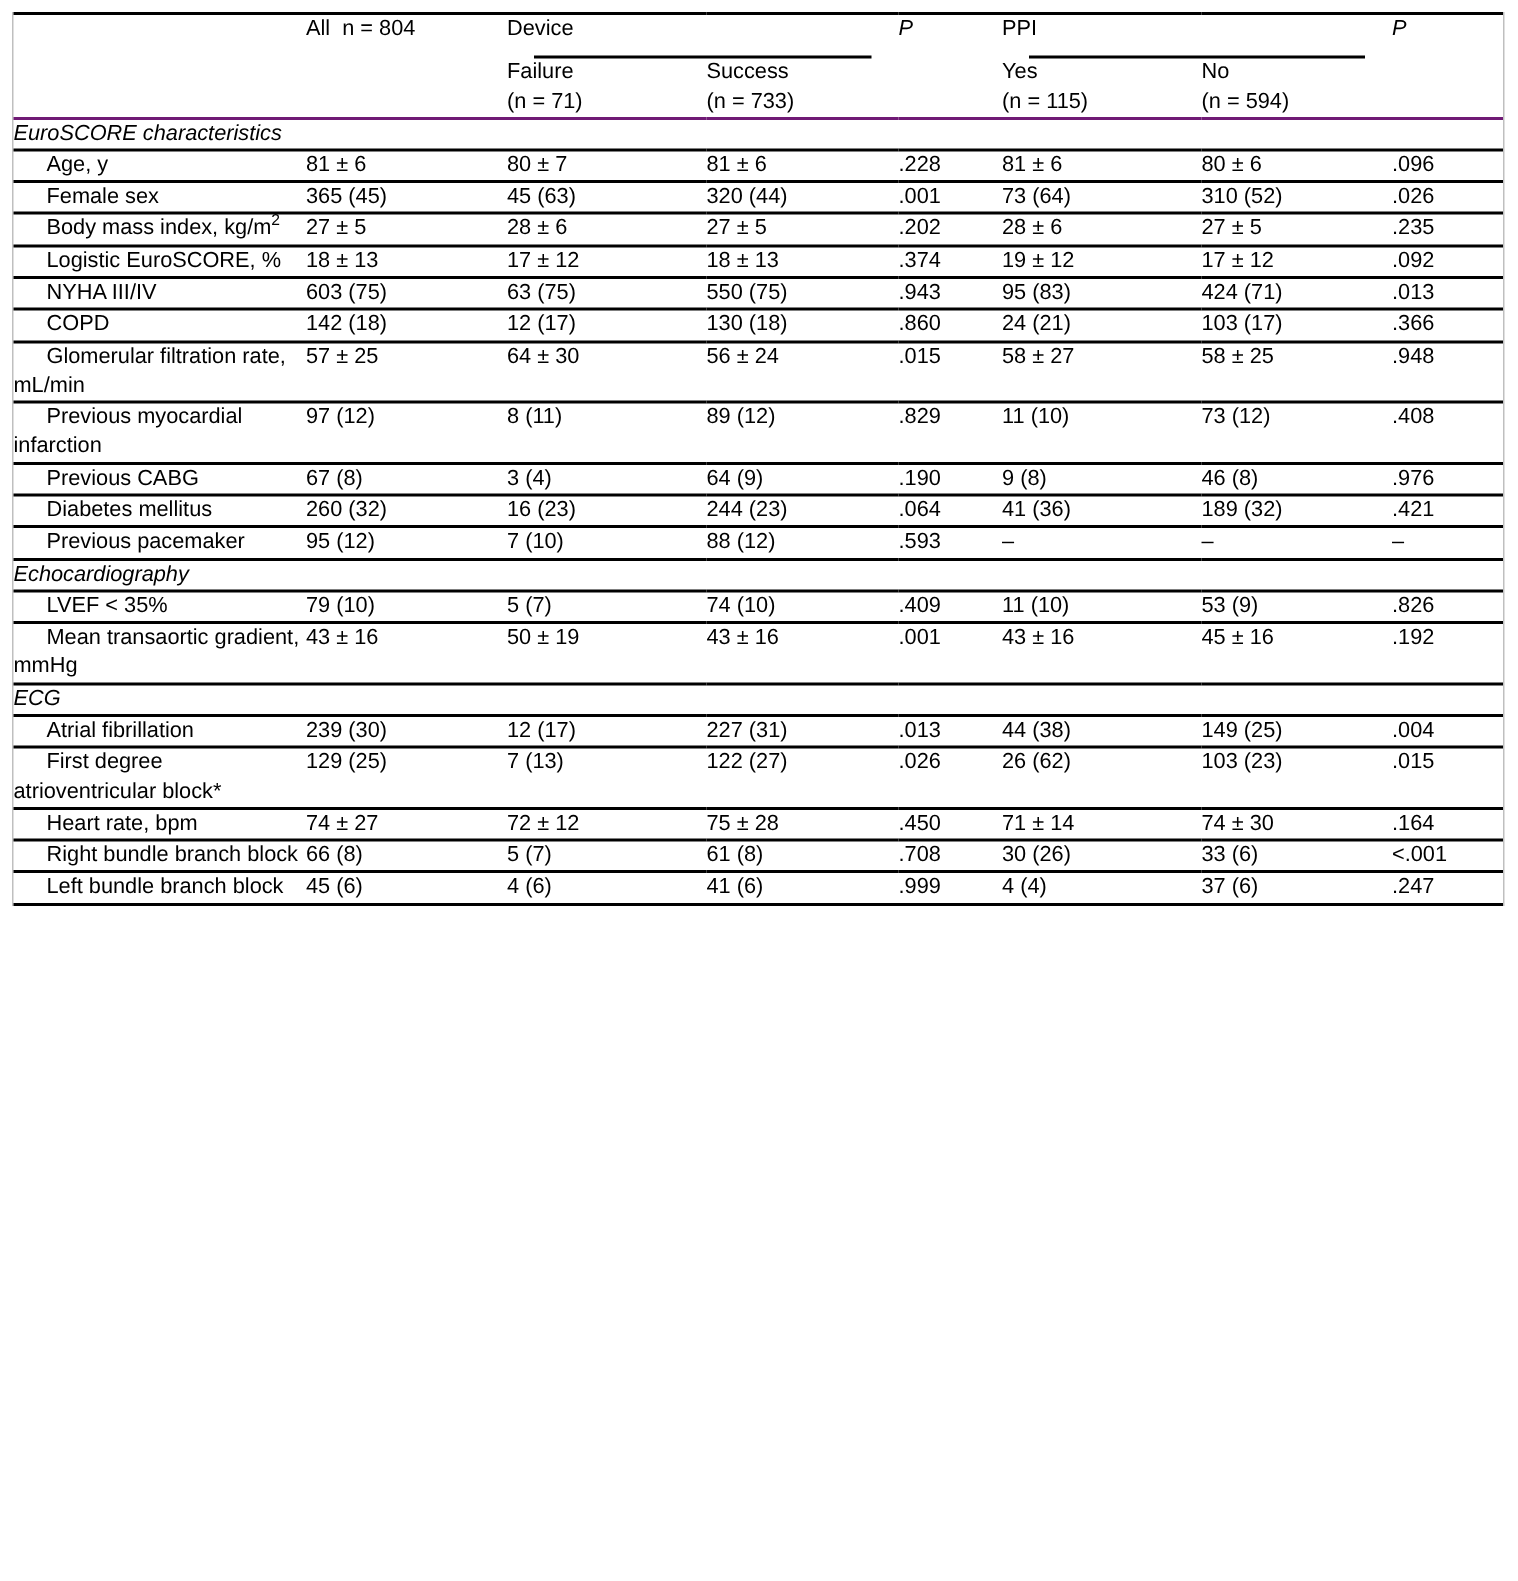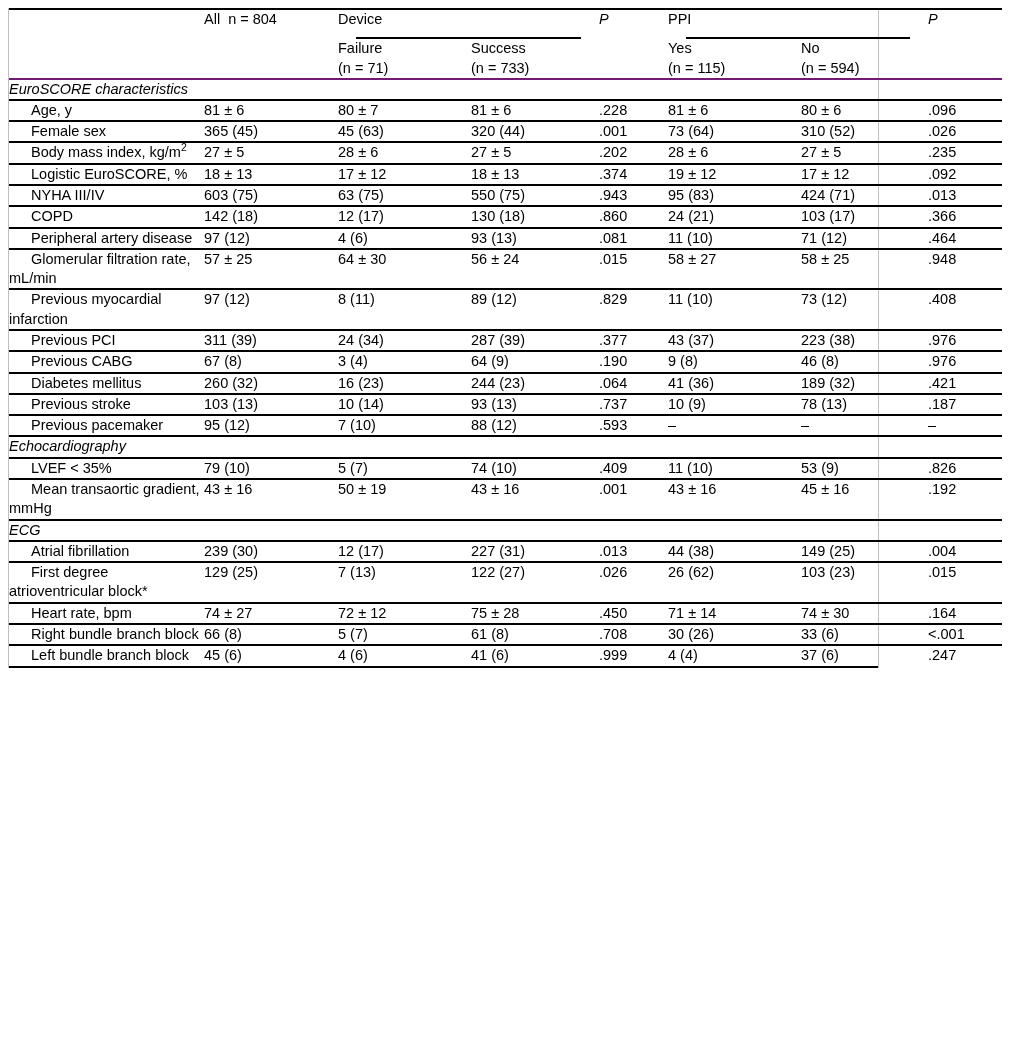--- a/index.html
+++ b/index.html
@@ -12,21 +12,21 @@
     height: 1054px;
     font-family: "Liberation Sans", sans-serif;
     color: #000000;
     overflow: hidden;
   }
 
   .table-wrap {
     position: absolute;
     left: 8px;
     top: 8px;
-    width: 871px;
+    width: 995px;
     border-left: 1px solid #bfbfbf;
     border-right: 1px solid #bfbfbf;
     box-sizing: border-box;
   }
 
   table.paper-table {
     width: 993px;
     border-collapse: collapse;
     table-layout: fixed;
     font-size: 14.5px;
@@ -229,90 +229,60 @@
           <td class="lbl">COPD</td>
           <td class="val">142 (18)</td>
           <td class="val">12 (17)</td>
           <td class="val">130 (18)</td>
           <td class="pval">.860</td>
           <td class="val">24 (21)</td>
           <td class="val">103 (17)</td>
           <td class="pval">.366</td>
         </tr>
         <tr class="data-row">
-          <td class="lbl">Peripheral artery disease</td>
-          <td class="val">97 (12)</td>
-          <td class="val">4 (6)</td>
-          <td class="val">93 (13)</td>
-          <td class="pval">.081</td>
-          <td class="val">11 (10)</td>
-          <td class="val">71 (12)</td>
-          <td class="pval">.464</td>
-        </tr>
-        <tr class="data-row">
           <td class="lbl">Glomerular filtration rate, mL/min</td>
           <td class="val">57   ±   25</td>
           <td class="val">64   ±   30</td>
           <td class="val">56   ±   24</td>
           <td class="pval">.015</td>
           <td class="val">58   ±   27</td>
           <td class="val">58   ±   25</td>
           <td class="pval">.948</td>
         </tr>
         <tr class="data-row">
           <td class="lbl">Previous myocardial infarction</td>
           <td class="val">97 (12)</td>
           <td class="val">8 (11)</td>
           <td class="val">89 (12)</td>
           <td class="pval">.829</td>
           <td class="val">11 (10)</td>
           <td class="val">73 (12)</td>
           <td class="pval">.408</td>
         </tr>
         <tr class="data-row">
-          <td class="lbl">Previous PCI</td>
-          <td class="val">311 (39)</td>
-          <td class="val">24 (34)</td>
-          <td class="val">287 (39)</td>
-          <td class="pval">.377</td>
-          <td class="val">43 (37)</td>
-          <td class="val">223 (38)</td>
-          <td class="pval">.976</td>
-        </tr>
-        <tr class="data-row">
           <td class="lbl">Previous CABG</td>
           <td class="val">67 (8)</td>
           <td class="val">3 (4)</td>
           <td class="val">64 (9)</td>
           <td class="pval">.190</td>
           <td class="val">9 (8)</td>
           <td class="val">46 (8)</td>
           <td class="pval">.976</td>
         </tr>
         <tr class="data-row">
           <td class="lbl">Diabetes mellitus</td>
           <td class="val">260 (32)</td>
           <td class="val">16 (23)</td>
           <td class="val">244 (23)</td>
           <td class="pval">.064</td>
           <td class="val">41 (36)</td>
           <td class="val">189 (32)</td>
           <td class="pval">.421</td>
         </tr>
         <tr class="data-row">
-          <td class="lbl">Previous stroke</td>
-          <td class="val">103 (13)</td>
-          <td class="val">10 (14)</td>
-          <td class="val">93 (13)</td>
-          <td class="pval">.737</td>
-          <td class="val">10 (9)</td>
-          <td class="val">78 (13)</td>
-          <td class="pval">.187</td>
-        </tr>
-        <tr class="data-row">
           <td class="lbl">Previous pacemaker</td>
           <td class="val">95 (12)</td>
           <td class="val">7 (10)</td>
           <td class="val">88 (12)</td>
           <td class="pval">.593</td>
           <td class="val">–</td>
           <td class="val">–</td>
           <td class="pval">–</td>
         </tr>
         <tr class="section-row">

